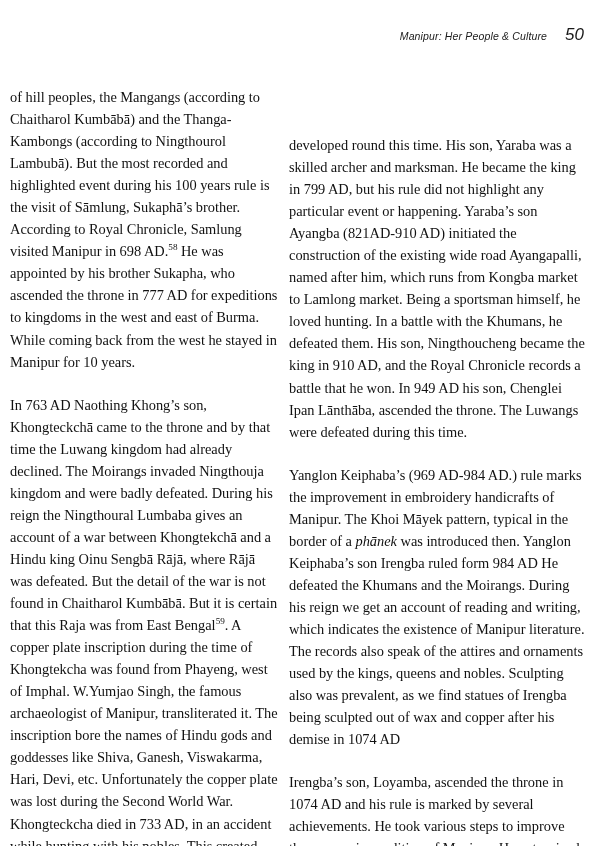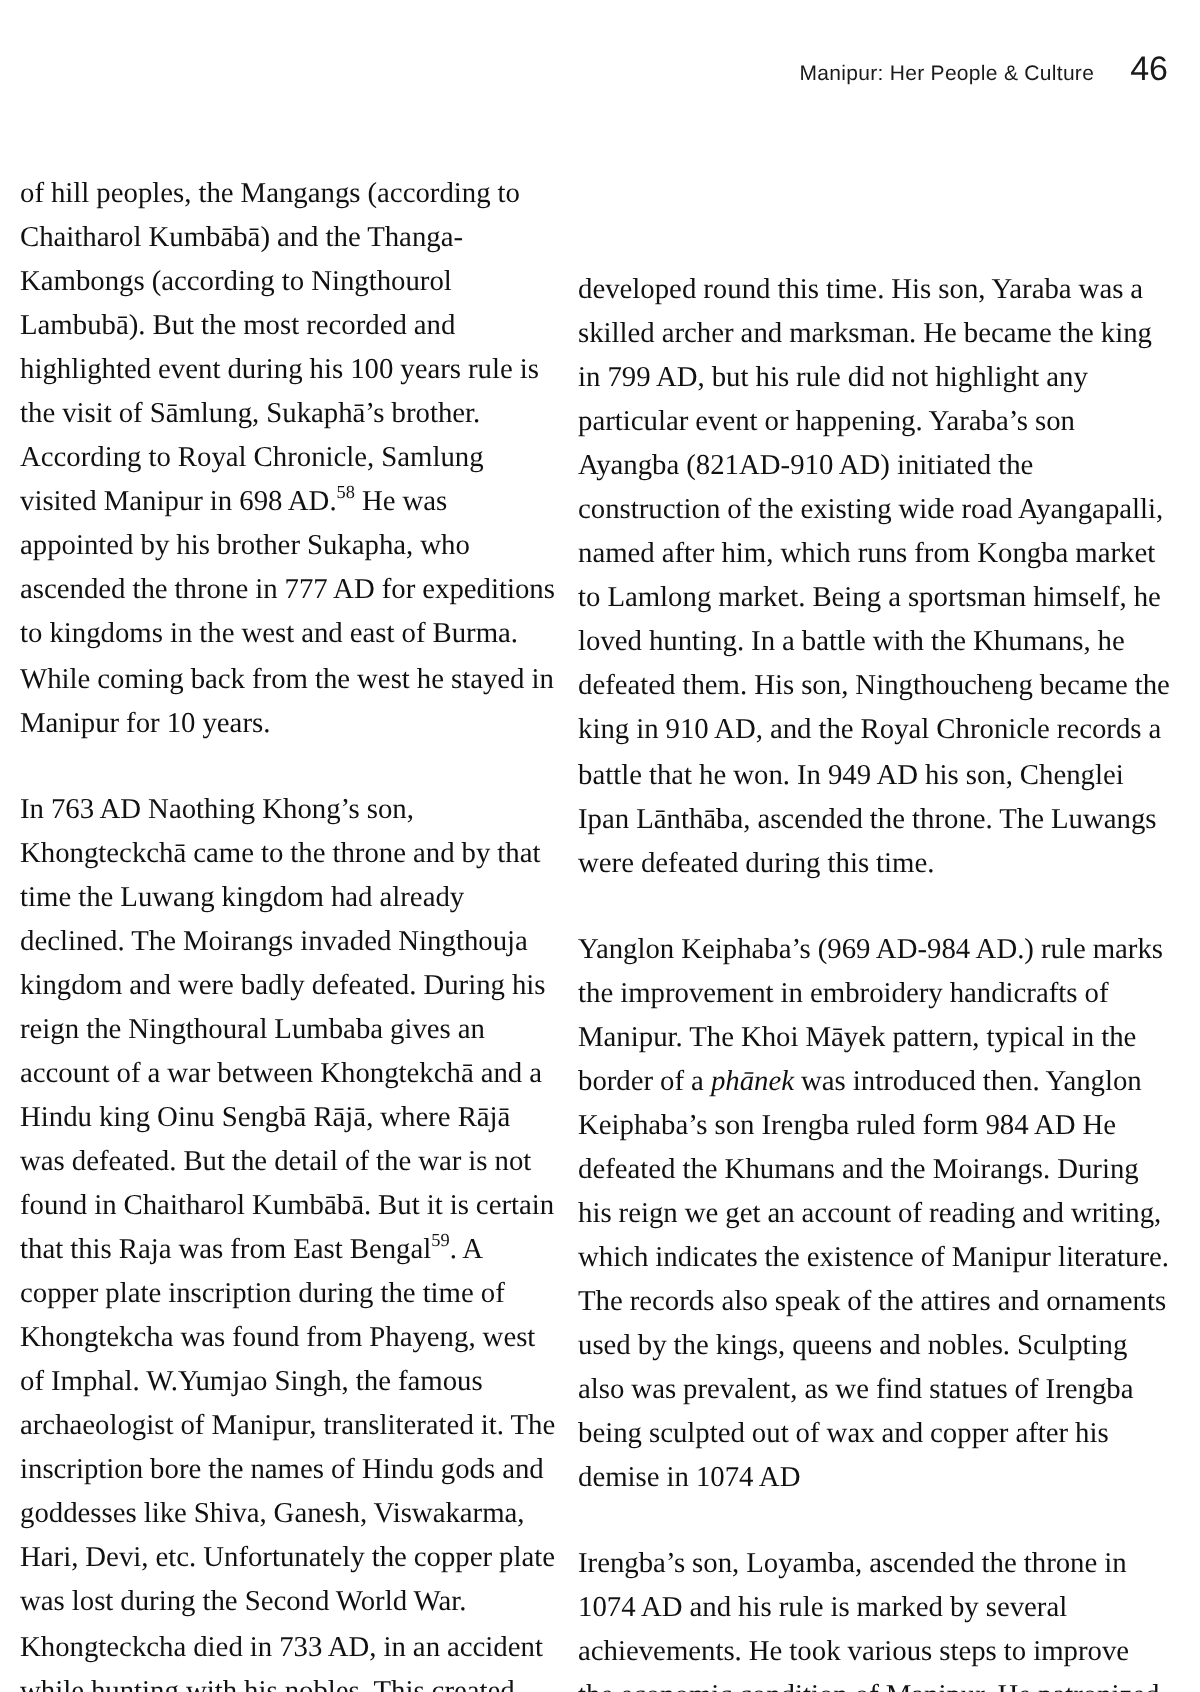--- a/index.html
+++ b/index.html
@@ -18,20 +18,21 @@
 
   
   .page-header {
     position: absolute;
     top: 26px;
     right: 16px;
     display: flex;
     align-items: baseline;
     gap: 18px;
     font-family: "Liberation Sans", "DejaVu Sans", sans-serif;
+    font-style: italic;
   }
   .header-title {
     font-size: 10.5px;
     letter-spacing: 0.15px;
     color: #1a1a1a;
     white-space: nowrap;
   }
   .page-number {
     font-size: 17px;
     color: #1a1a1a;
@@ -84,21 +85,21 @@
   .it {
     font-style: italic;
     text-align: center;
   }
 </style>
 </head>
 <body>
 
 <div class="page-header">
   <span class="header-title">Manipur: Her People &amp; Culture</span>
-  <span class="page-number">46</span>
+  <span class="page-number">50</span>
 </div>
 
 <div class="columns">
 
   <div class="column column-left">
       <p class="para"><span>of hill peoples, the Mangangs (according to Chaitharol Kumbābā) and the Thanga-Kambongs (according to Ningthourol Lambubā). But the most recorded and highlighted event during his 100 years rule is the visit of Sāmlung, Sukaphā’s brother. According to Royal Chronicle, Samlung visited Manipur in 698 AD.</span><sup class="fn">58</sup><span> He was appointed by his brother Sukapha, who ascended the throne in 777 AD for expeditions to kingdoms in the west and east of Burma. While coming back from the west he stayed in Manipur for 10 years.</span></p>
       <p class="para"><span>In 763 AD Naothing Khong’s son, Khongteckchā came to the throne and by that time the Luwang kingdom had already declined. The Moirangs invaded Ningthouja kingdom and were badly defeated. During his reign the Ningthoural Lumbaba gives an account of a war between Khongtekchā and a Hindu king Oinu Sengbā Rājā, where Rājā was defeated. But the detail of the war is not found in Chaitharol Kumbābā. But it is certain that this Raja was from East Bengal</span><sup class="fn">59</sup><span>. A copper plate inscription during the time of Khongtekcha was found from Phayeng, west of Imphal. W.Yumjao Singh, the famous archaeologist of Manipur, transliterated it. The inscription bore the names of Hindu gods and goddesses like Shiva, Ganesh, Viswakarma, Hari, Devi, etc. Unfortunately the copper plate was lost during the Second World War. Khongteckcha died in 733 AD, in an accident while hunting with his nobles. This created vacuum of activities for the next eleven years, when even the Royal Chronicle does not record anything.</span></p>
     </div>
 
   <div class="column column-right">

